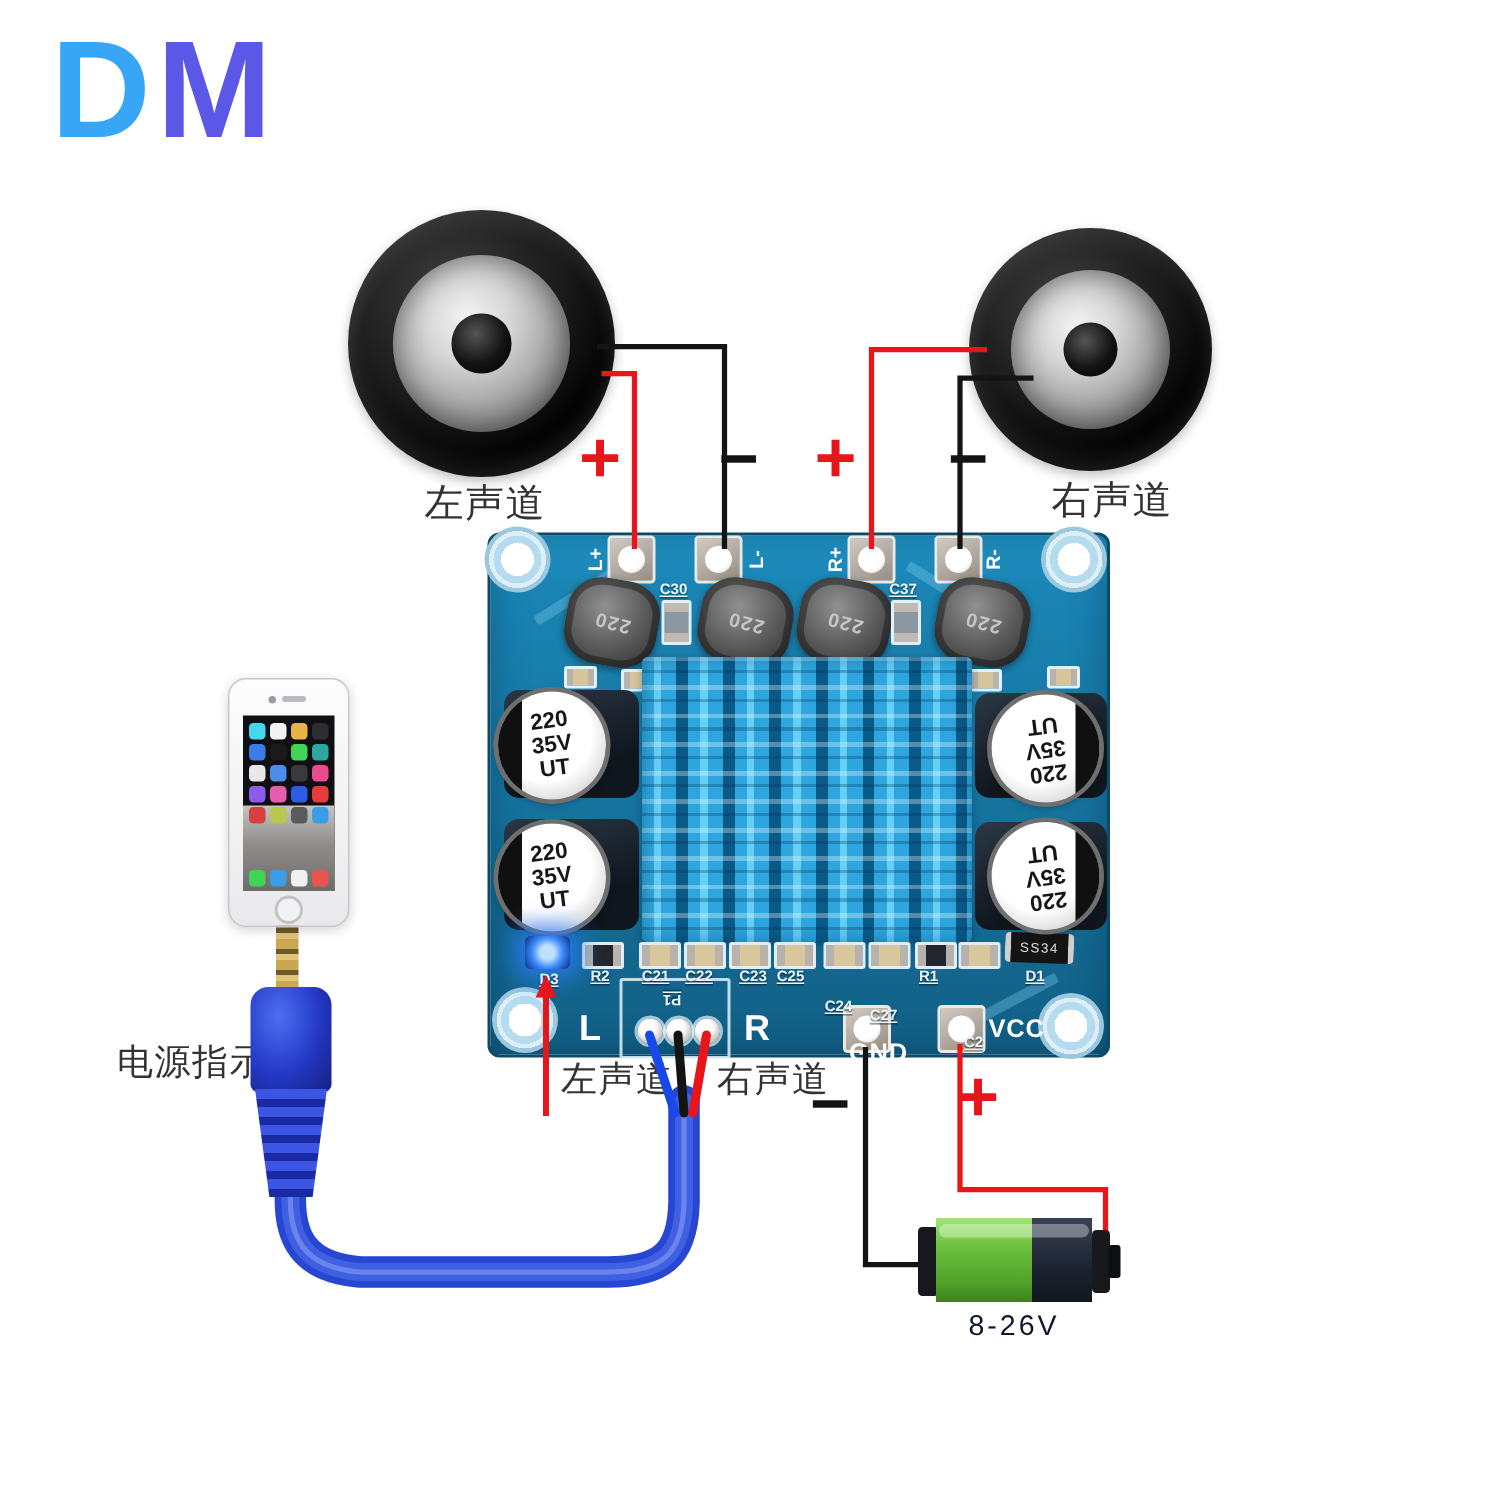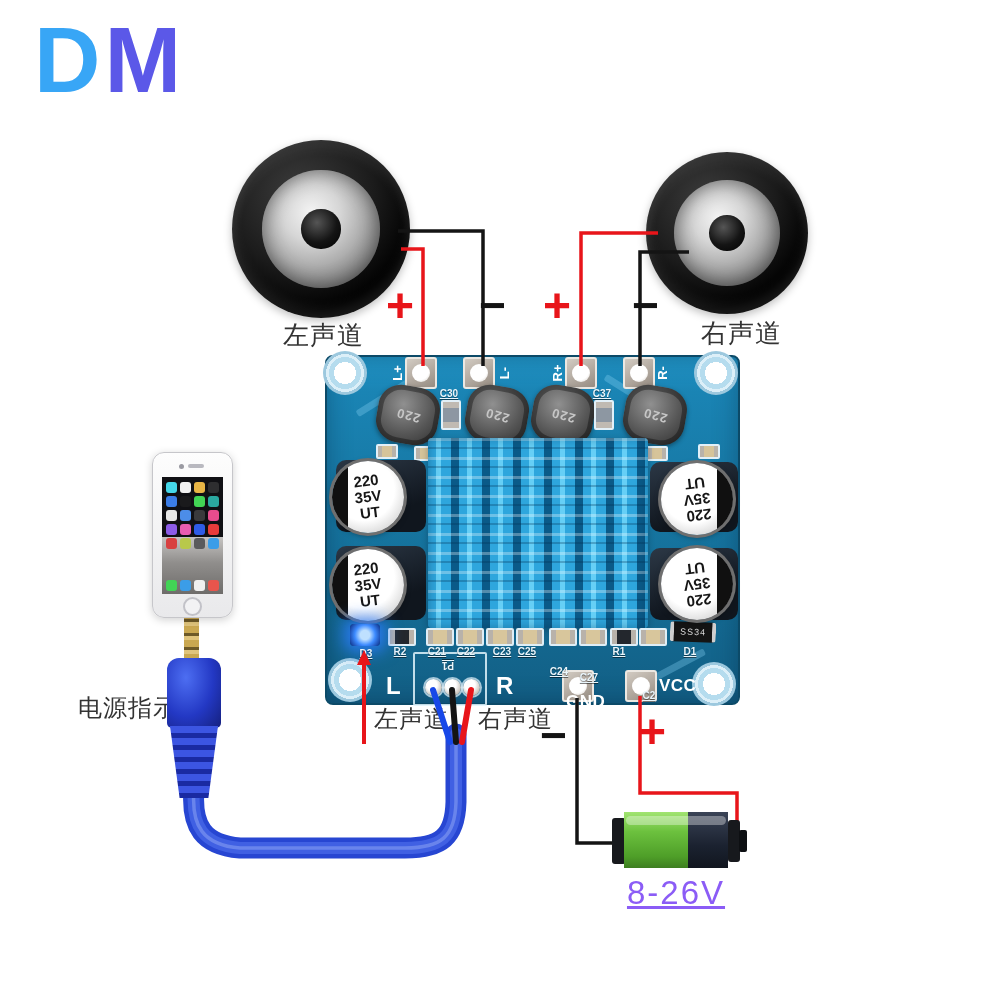--- a/index.html
+++ b/index.html
@@ -23,21 +23,21 @@
     background:radial-gradient(circle at 42% 36%,#f4f4f4 0%,#d6d6d6 28%,#aeaeae 52%,#828282 74%,#4c4c4c 100%);
     box-shadow:inset 0 0 20px rgba(0,0,0,.45);}
   .spk-dome{position:absolute;inset:39%;border-radius:50%;
     background:radial-gradient(circle at 40% 34%,#555 0%,#141414 55%,#000 100%);}
 
   
   .lbl{color:#333;font-size:26px;letter-spacing:1px;z-index:15;}
   .lbl.small{font-size:24px;}
   .plus{color:#e8151a;font-size:48px;font-weight:bold;line-height:1;z-index:15;}
   .minus{color:#141414;font-size:46px;font-weight:bold;line-height:1;z-index:15;}
-  .batt-lbl{color:#8b5cf6;font-size:33px;letter-spacing:2px;z-index:31;width:120px;text-align:center;text-decoration:underline;}
+  .batt-lbl{color:#0f172a;font-size:19px;letter-spacing:2px;z-index:31;width:120px;text-align:center;}
 
   
   .board{left:325px;top:355px;width:415px;height:350px;border-radius:8px;z-index:10;
     background:linear-gradient(180deg,#2196c8 0%,#1a84b4 10%,#15719b 58%,#125f85 100%);
     border:2px solid #0c4a68;box-sizing:border-box;
     box-shadow:inset 0 0 24px rgba(0,30,55,.35);}
   .hole{width:44px;height:44px;border-radius:50%;z-index:12;
     background:radial-gradient(circle,#fff 0 11px,#b5dcee 11px 16px,#dceff8 16px 19px,#9cc8de 19px 22px);}
   .padsq{width:32px;height:32px;border-radius:3px;z-index:12;
     background:linear-gradient(150deg,#d2cbc2,#968c82);border:2px solid #ece8e2;box-sizing:border-box;}

